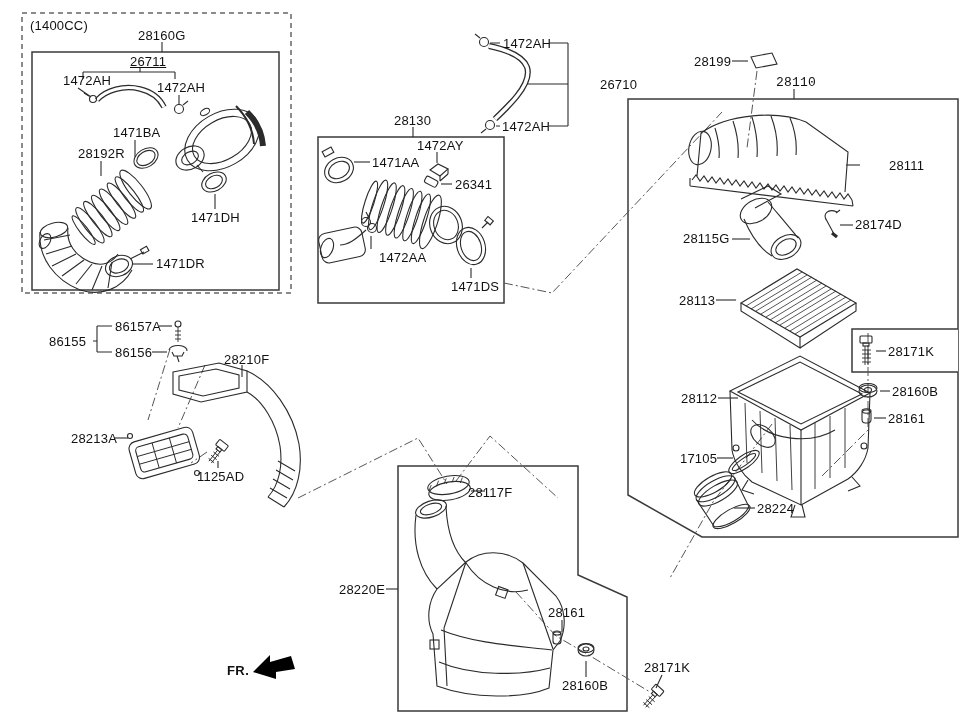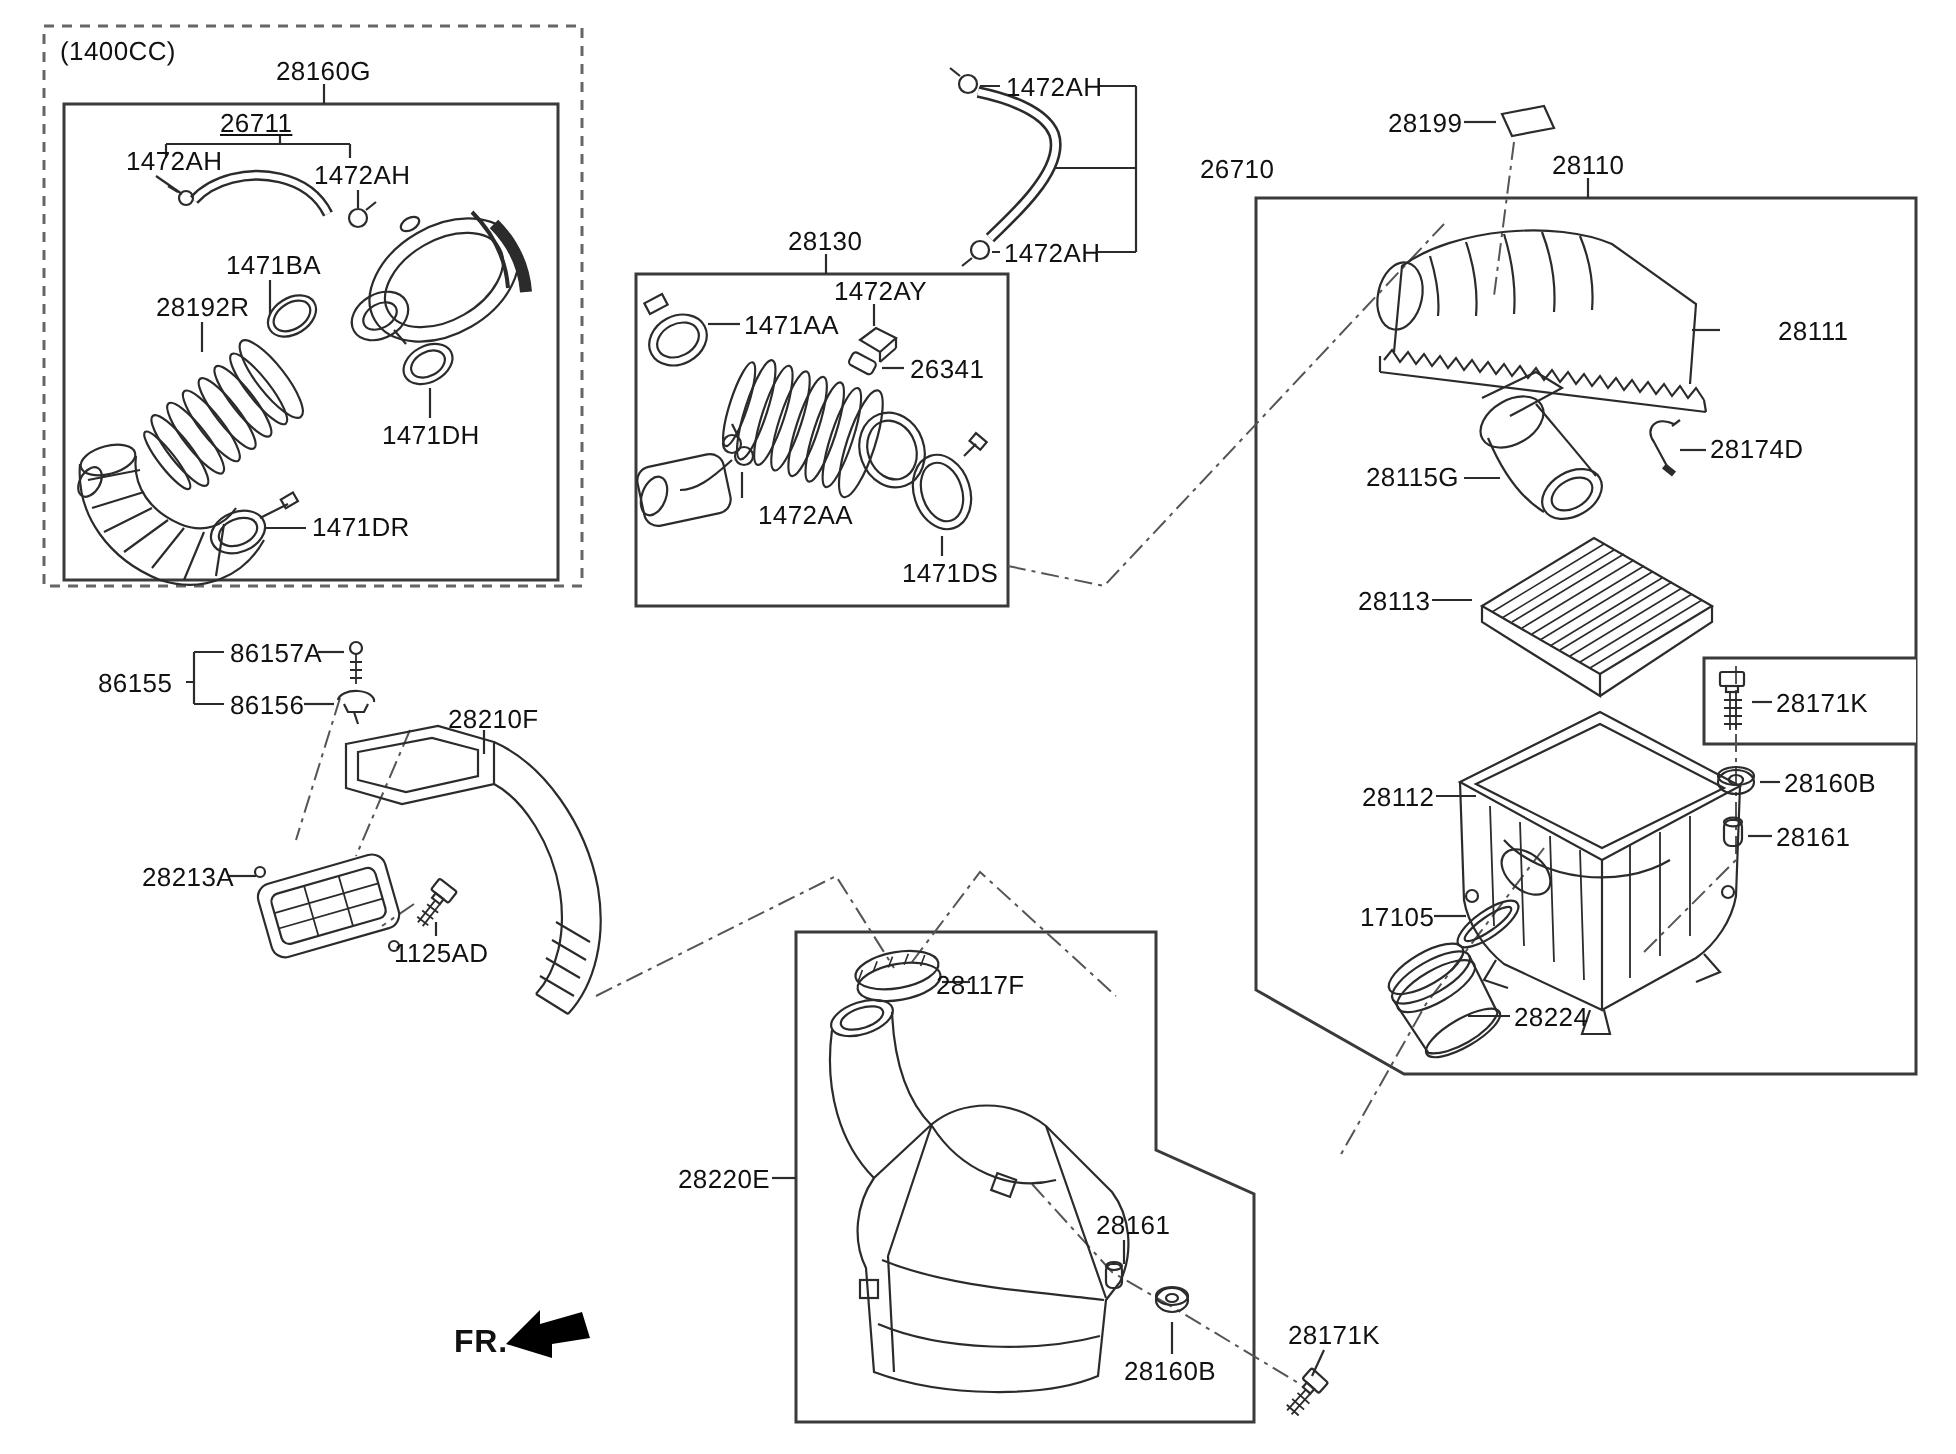--- a/index.html
+++ b/index.html
@@ -1,21 +1,21 @@
 <!DOCTYPE html>
 <html><head>
 <meta charset="utf-8">
 <style>
   html,body{margin:0;padding:0;background:#ffffff;}
   #stage{position:relative;width:977px;height:727px;background:#ffffff;overflow:hidden;
          font-family:"Liberation Sans",sans-serif;}
   #art{position:absolute;left:0;top:0;}
   .callout{position:absolute;font:13px/1.05 "Liberation Sans",sans-serif;color:#111;
            letter-spacing:.2px;white-space:nowrap;}
-  .callout.fr{font-weight:bold;font-size:16px;letter-spacing:.4px;}
+  .callout.fr{font-weight:bold;font-size:13px;letter-spacing:.4px;}
 </style>
 </head>
 <body>
 
 <div id="stage">
 
 <svg id="art" width="978" height="727" viewBox="0 0 978 727" fill="none" stroke="#2b2b2b" stroke-width="1.1">
 
   <g stroke="#3a3a3a" stroke-width="1.5">
     <rect x="22" y="13" width="269" height="280" stroke-dasharray="5 4" stroke="#666"></rect>
@@ -317,38 +317,38 @@
       <path d="M654,696 V710 M657,696 V710 M652,700 h8 M652,704 h8 M652,708 h8" stroke-width=".9"></path>
     </g>
   </g>
 
   <path d="M253,672 L270,655 L270,662 L291,656 L295,669 L276,672 L276,679 Z" fill="#000" stroke="none"></path>
 </svg>
 
 <div id="callouts">
       <div class="callout" style="left: 30px; top: 19px;">(1400CC)</div>
       <div class="callout" style="left: 138px; top: 29px;">28160G</div>
-      <div class="callout" style="left: 110px; top: 55px; text-decoration: underline;">26711</div>
+      <div class="callout" style="left: 130px; top: 55px; text-decoration: underline;">26711</div>
       <div class="callout" style="left: 63px; top: 74px;">1472AH</div>
       <div class="callout" style="left: 157px; top: 81px;">1472AH</div>
       <div class="callout" style="left: 113px; top: 126px;">1471BA</div>
       <div class="callout" style="left: 78px; top: 147px;">28192R</div>
       <div class="callout" style="left: 191px; top: 211px;">1471DH</div>
       <div class="callout" style="left: 156px; top: 257px;">1471DR</div>
       <div class="callout" style="left: 503px; top: 37px;">1472AH</div>
       <div class="callout" style="left: 572px; top: 78px; margin-left: 28px;">26710</div>
       <div class="callout" style="left: 502px; top: 120px;">1472AH</div>
       <div class="callout" style="left: 394px; top: 114px;">28130</div>
       <div class="callout" style="left: 417px; top: 139px;">1472AY</div>
       <div class="callout" style="left: 372px; top: 156px;">1471AA</div>
       <div class="callout" style="left: 455px; top: 178px;">26341</div>
       <div class="callout" style="left: 353px; top: 251px; margin-left: 26px;">1472AA</div>
       <div class="callout" style="left: 451px; top: 280px;">1471DS</div>
       <div class="callout" style="left: 694px; top: 55px;">28199</div>
-      <div class="callout" style="left: 776px; top: 76px;">28110</div>
+      <div class="callout" style="left: 776px; top: 76px; font-family: Liberation Mono, monospace;">28110</div>
       <div class="callout" style="left: 862px; top: 159px; margin-left: 27px;">28111</div>
       <div class="callout" style="left: 855px; top: 218px;">28174D</div>
       <div class="callout" style="left: 683px; top: 232px;">28115G</div>
       <div class="callout" style="left: 679px; top: 294px;">28113</div>
       <div class="callout" style="left: 681px; top: 392px;">28112</div>
       <div class="callout" style="left: 888px; top: 345px;">28171K</div>
       <div class="callout" style="left: 892px; top: 385px;">28160B</div>
       <div class="callout" style="left: 888px; top: 412px;">28161</div>
       <div class="callout" style="left: 680px; top: 452px;">17105</div>
       <div class="callout" style="left: 757px; top: 502px;">28224</div>

